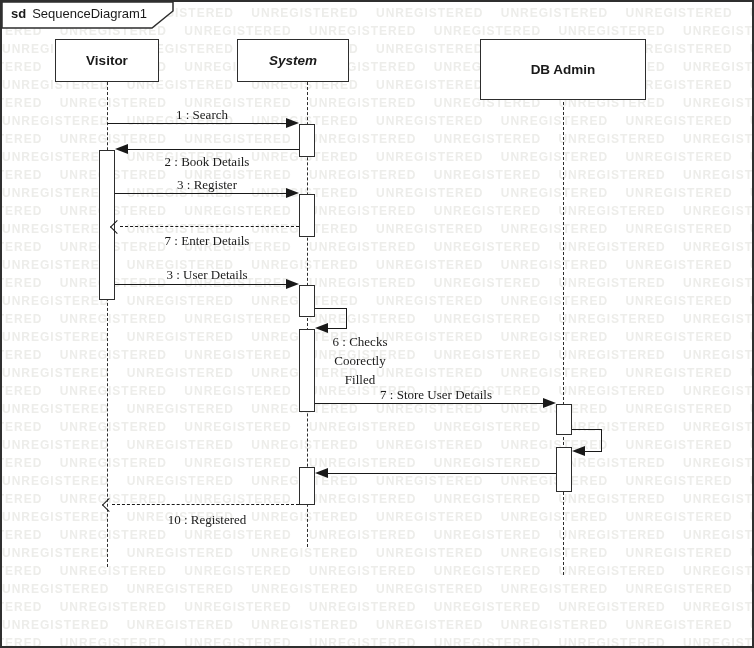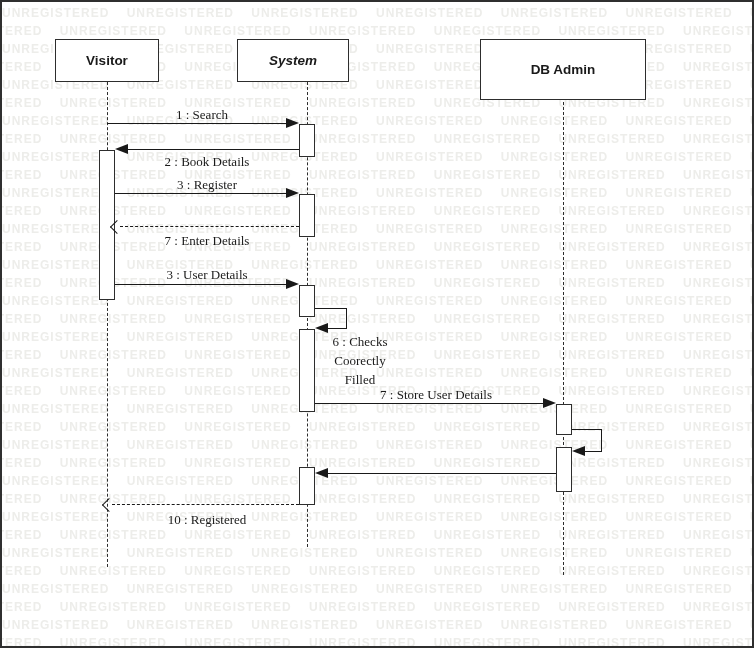--- a/index.html
+++ b/index.html
@@ -79,20 +79,26 @@
       <div class="wm-row">UNREGISTERED    UNREGISTERED    UNREGISTERED    UNREGISTERED    UNREGISTERED    UNREGISTERED    UNREGISTERED    UNREGISTERED</div>
       <div class="wm-row" style="margin-left: -67px;">UNREGISTERED    UNREGISTERED    UNREGISTERED    UNREGISTERED    UNREGISTERED    UNREGISTERED    UNREGISTERED    UNREGISTERED</div>
       <div class="wm-row">UNREGISTERED    UNREGISTERED    UNREGISTERED    UNREGISTERED    UNREGISTERED    UNREGISTERED    UNREGISTERED    UNREGISTERED</div>
       <div class="wm-row" style="margin-left: -67px;">UNREGISTERED    UNREGISTERED    UNREGISTERED    UNREGISTERED    UNREGISTERED    UNREGISTERED    UNREGISTERED    UNREGISTERED</div>
       <div class="wm-row">UNREGISTERED    UNREGISTERED    UNREGISTERED    UNREGISTERED    UNREGISTERED    UNREGISTERED    UNREGISTERED    UNREGISTERED</div>
       <div class="wm-row" style="margin-left: -67px;">UNREGISTERED    UNREGISTERED    UNREGISTERED    UNREGISTERED    UNREGISTERED    UNREGISTERED    UNREGISTERED    UNREGISTERED</div>
       <div class="wm-row">UNREGISTERED    UNREGISTERED    UNREGISTERED    UNREGISTERED    UNREGISTERED    UNREGISTERED    UNREGISTERED    UNREGISTERED</div>
       <div class="wm-row" style="margin-left: -67px;">UNREGISTERED    UNREGISTERED    UNREGISTERED    UNREGISTERED    UNREGISTERED    UNREGISTERED    UNREGISTERED    UNREGISTERED</div>
     </div>
 
+  <div class="frame-tab">
+    <svg width="176" height="29">
+      <path d="M0,0 L171,0 L171,9 L150,26 L0,26 Z" fill="#ffffff" stroke="#2d2d2d" stroke-width="1.5"></path>
+    </svg>
+    <div class="frame-label"><b>sd</b><span>SequenceDiagram1</span></div>
+  </div>
 
   <div class="head" style="left:53px;top:37px;width:104px;height:43px;">
       <span>Visitor</span>
     </div>
   <div class="head" style="left:235px;top:37px;width:112px;height:43px;font-style:italic;">
       <span>System</span>
     </div>
   <div class="head" style="left:478px;top:37px;width:166px;height:61px;">
       <span>DB Admin</span>
     </div>

